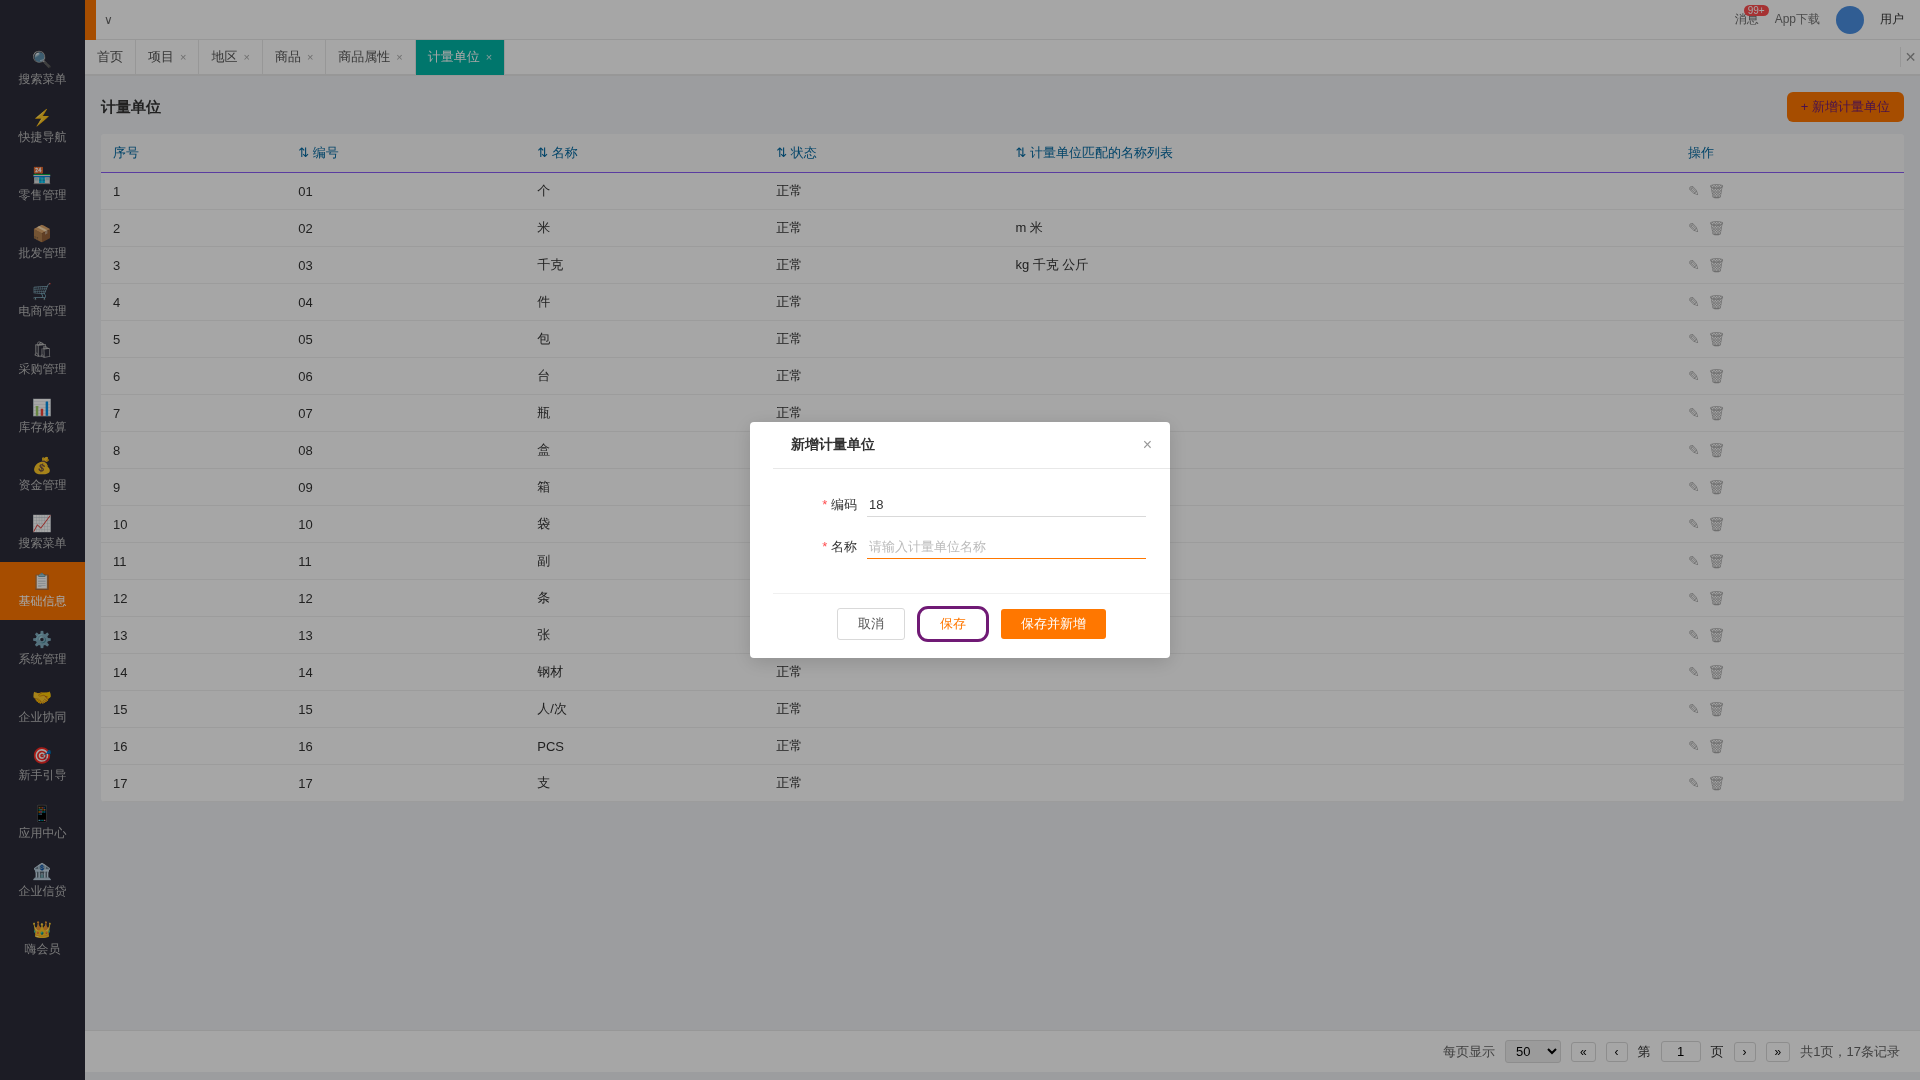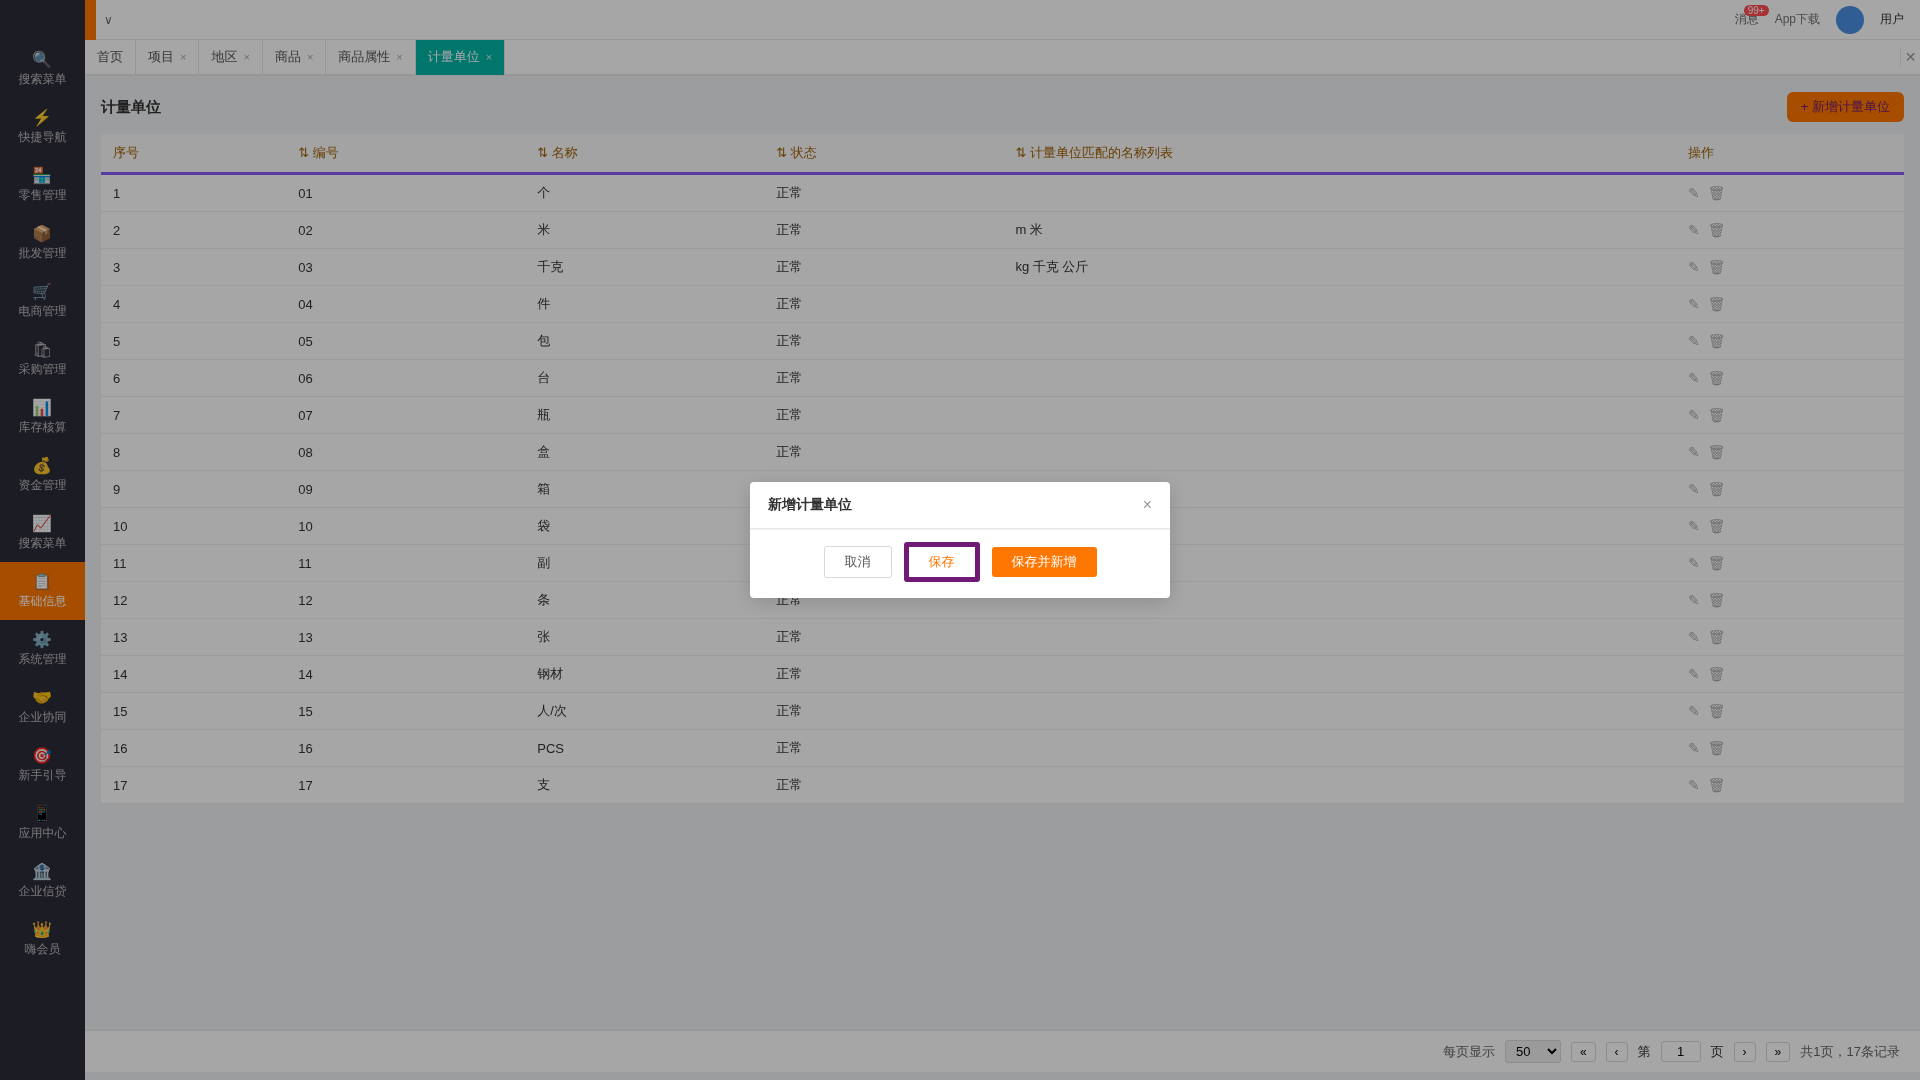--- a/index.html
+++ b/index.html
@@ -114,22 +114,22 @@
     
     .table-wrap {
       background: #fff;
       border-radius: 4px;
       overflow: hidden;
     }
     table { width: 100%; border-collapse: collapse; font-size: 13px; }
     thead tr { background: #fafafa; }
     th {
       padding: 10px 12px; text-align: left;
-      color: #a16207; font-weight: 500;
-      border-bottom: 3px solid #8b5cf6;
+      color: #0369a1; font-weight: 500;
+      border-bottom: 1px solid #8b5cf6;
       white-space: nowrap;
     }
     td {
       padding: 9px 12px;
       border-bottom: 1px solid #f0f0f0;
       color: #333;
     }
     .status-normal { color: #333; }
     .action-icons { display: flex; gap: 8px; }
     .action-icon { color: #aaa; cursor: pointer; font-size: 14px; }
@@ -166,20 +166,21 @@
       position: fixed; inset: 0;
       background: rgba(0,0,0,0.35);
       z-index: 500;
       display: flex; align-items: center; justify-content: center;
     }
     .modal {
       background: #fff;
       border-radius: 4px;
       width: 420px;
       box-shadow: 0 4px 20px rgba(0,0,0,0.15);
+      padding-left: 23px;
     }
     .modal-header {
       padding: 14px 18px;
       border-bottom: 1px solid #e8e8e8;
       display: flex; align-items: center; justify-content: space-between;
     }
     .modal-title { font-size: 14px; font-weight: bold; color: #333; }
     .modal-close { cursor: pointer; color: #999; font-size: 16px; }
     .modal-body { padding: 24px 24px 16px; }
     .form-row {
@@ -207,23 +208,23 @@
       gap: 12px;
       border-top: 1px solid #f0f0f0;
     }
     .btn-cancel {
       padding: 6px 20px;
       border: 1px solid #d9d9d9; background: #fff;
       border-radius: 3px; cursor: pointer; font-size: 13px; color: #555;
     }
     .btn-save {
       padding: 6px 20px;
-      border: 5px solid #701a75; background: #fff;
+      border: 3px solid #701a75; background: #fff;
       color: #ff7700;
-      border-radius: 3px; cursor: pointer; font-size: 13px;
+      border-radius: 11px; cursor: pointer; font-size: 13px;
     }
     .btn-save-new {
       padding: 6px 20px;
       background: #ff7700; color: #fff;
       border: none;
       border-radius: 3px; cursor: pointer; font-size: 13px;
     }
   </style>
 </head>
 <body>
@@ -602,19 +603,29 @@
   <button class="page-nav-btn">»</button>
   <span class="page-total">共1页，17条记录</span>
 </div>
 
 <div class="modal-overlay">
   <div class="modal">
     <div class="modal-header">
       <span class="modal-title">新增计量单位</span>
       <span class="modal-close">×</span>
     </div>
+    <div class="modal-body">
+      <div class="form-row">
+        <span class="form-label required">编码</span>
+        <input class="form-input" type="text" value="18" style="">
+      </div>
+      <div class="form-row">
+        <span class="form-label required">名称</span>
+        <input class="form-input active-border" type="text" placeholder="请输入计量单位名称" style="">
+      </div>
+    </div>
     <div class="modal-footer">
       <button class="btn-cancel">取消</button>
       <button class="btn-save">保存</button>
       <button class="btn-save-new">保存并新增</button>
     </div>
   </div>
 </div>
 
 </body></html>

